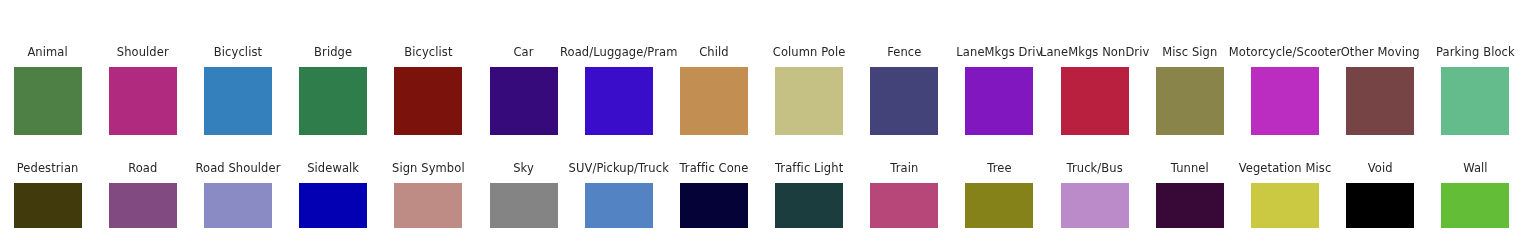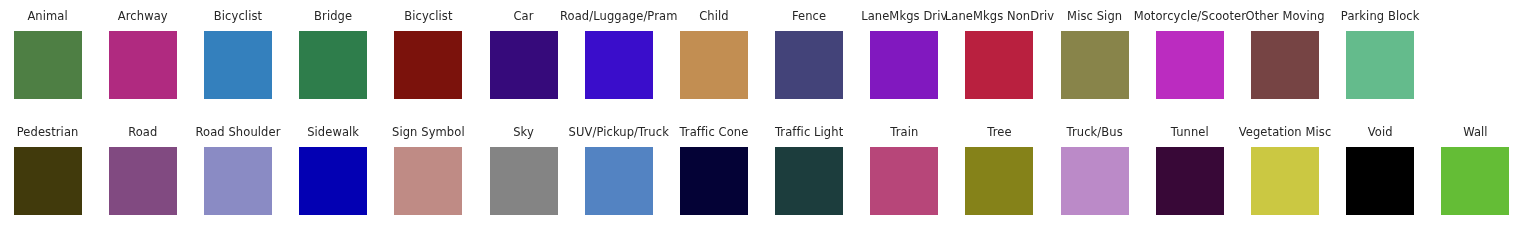--- a/index.html
+++ b/index.html
@@ -30,20 +30,21 @@
   }
   .legend-row.row-0 { top: 10px; }
   .legend-row.row-1 { top: 126px; }
 
   .legend-item {
     width: 95.2px;
     display: flex;
     flex-direction: column;
     align-items: center;
     justify-content: flex-start;
+    margin-top: 36px;
   }
   .legend-label {
     font-size: 11.5px;
     line-height: 13px;
     color: #262626;
     white-space: nowrap;
     text-align: center;
     height: 13px;
     letter-spacing: 0.1px;
   }
@@ -59,21 +60,21 @@
 <body>
 
 <div id="legend-board">
 
   <div class="legend-row row-0">
     <div class="legend-item">
       <span class="legend-label">Animal</span>
       <span class="legend-swatch" style="background-color: rgb(78, 127, 68);"></span>
     </div>
     <div class="legend-item">
-      <span class="legend-label">Archway</span>
+      <span class="legend-label">Shoulder</span>
       <span class="legend-swatch" style="background-color: rgb(176, 42, 128);"></span>
     </div>
     <div class="legend-item">
       <span class="legend-label">Bicyclist</span>
       <span class="legend-swatch" style="background-color: rgb(52, 128, 189);"></span>
     </div>
     <div class="legend-item">
       <span class="legend-label">Bridge</span>
       <span class="legend-swatch" style="background-color: rgb(46, 125, 75);"></span>
     </div>
@@ -87,20 +88,24 @@
     </div>
     <div class="legend-item">
       <span class="legend-label">Road/Luggage/Pram</span>
       <span class="legend-swatch" style="background-color: rgb(58, 13, 203);"></span>
     </div>
     <div class="legend-item">
       <span class="legend-label">Child</span>
       <span class="legend-swatch" style="background-color: rgb(194, 142, 82);"></span>
     </div>
     <div class="legend-item">
+      <span class="legend-label">Column Pole</span>
+      <span class="legend-swatch" style="background-color: rgb(197, 193, 133);"></span>
+    </div>
+    <div class="legend-item">
       <span class="legend-label">Fence</span>
       <span class="legend-swatch" style="background-color: rgb(67, 67, 121);"></span>
     </div>
     <div class="legend-item">
       <span class="legend-label">LaneMkgs Driv</span>
       <span class="legend-swatch" style="background-color: rgb(129, 24, 191);"></span>
     </div>
     <div class="legend-item">
       <span class="legend-label">LaneMkgs NonDriv</span>
       <span class="legend-swatch" style="background-color: rgb(185, 32, 63);"></span>

